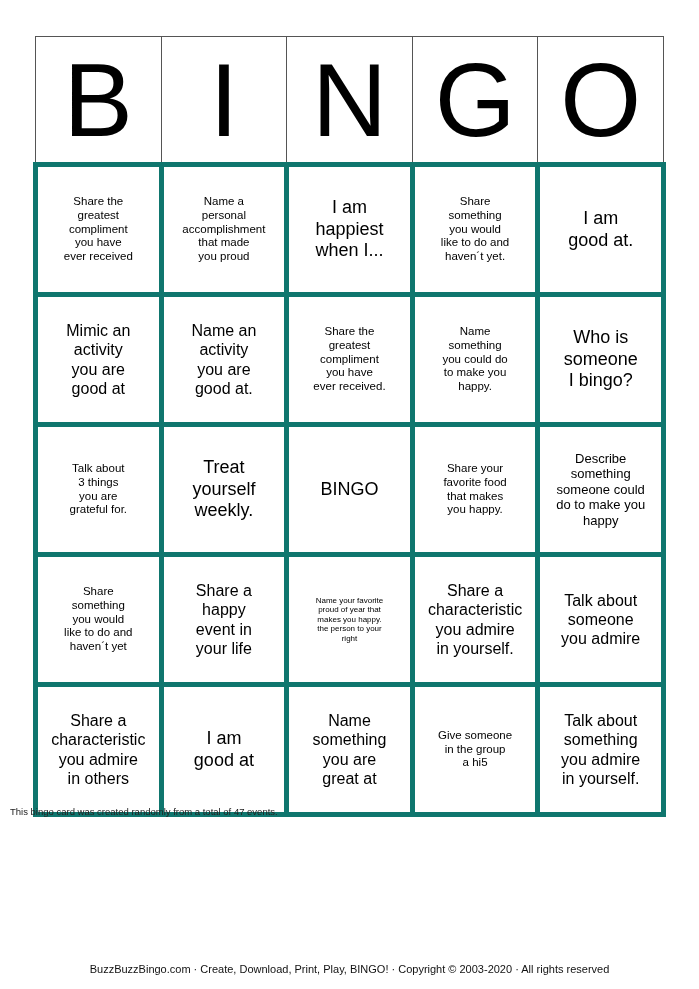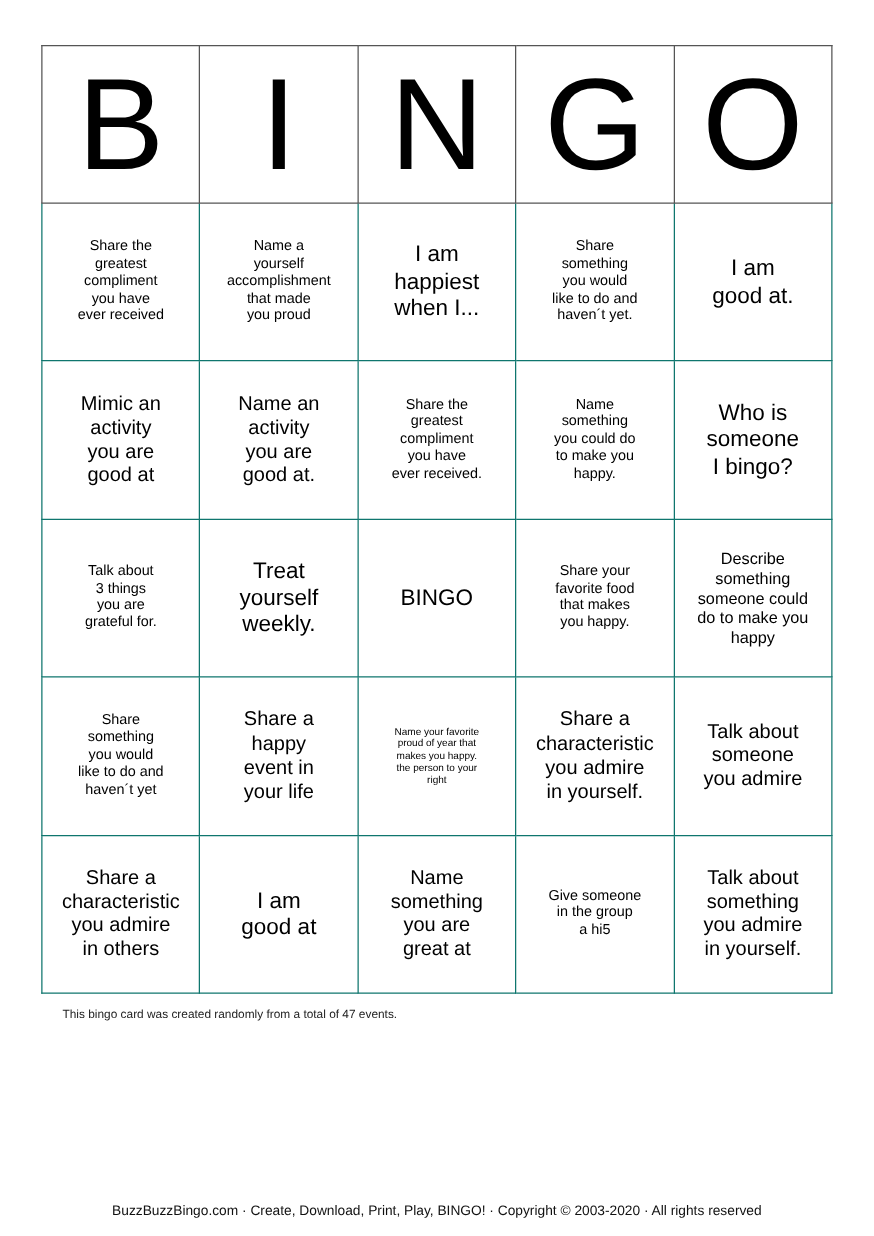--- a/index.html
+++ b/index.html
@@ -1,30 +1,30 @@
 <!DOCTYPE html>
 <html><head>
 <meta charset="utf-8">
 <style>
   html, body { margin: 0; padding: 0; background: #ffffff; }
   body { width: 699px; height: 989px; position: relative; overflow: hidden;
          font-family: "Liberation Sans", sans-serif; color: #000; }
   .card { position: absolute; left: 33px; top: 36px; width: 633px; height: 759px;
           border-collapse: collapse; table-layout: fixed; }
-  .card td { border: 1px solid #0f766e; width: 126px; height: 125px; text-align: center;
+  .card td { border: 5px solid #0f766e; width: 126px; height: 125px; text-align: center;
              vertical-align: middle; padding: 0 6px; line-height: 1.2; }
   .card th { border: 1px solid #555; height: 125px; font-weight: normal; font-size: 104px;
              line-height: 1; vertical-align: middle; padding: 0; }
   .s-xs { font-size: 8px; }
   .s-s  { font-size: 13px; }
   .s-m  { font-size: 11.5px; }
   .s-l  { font-size: 16px; }
   .s-xl { font-size: 18px; }
   .cell-text { white-space: pre-line; display: inline-block; }
-  .note { position: absolute; left: 10px; top: 806px; font-size: 9.5px; color: #222; margin-left: 40px; }
+  .note { position: absolute; left: 10px; top: 806px; font-size: 9.5px; color: #222; }
   .footer { position: absolute; left: 0; width: 699px; top: 963px; text-align: center;
             font-size: 11px; color: #111; }
 </style>
 </head>
 <body>
 
 <table class="card">
   <thead>
     <tr>
       <th>B</th>
@@ -35,21 +35,21 @@
     </tr>
   </thead>
   <tbody id="grid-body">
       <tr>
         <td class="s-m"><span class="cell-text">Share the
 greatest
 compliment
 you have
 ever received</span></td>
         <td class="s-m"><span class="cell-text">Name a
-yourself
+personal
 accomplishment
 that made
 you proud</span></td>
         <td class="s-xl"><span class="cell-text">I am
 happiest
 when I...</span></td>
         <td class="s-m"><span class="cell-text">Share
 something
 you would
 like to do and

